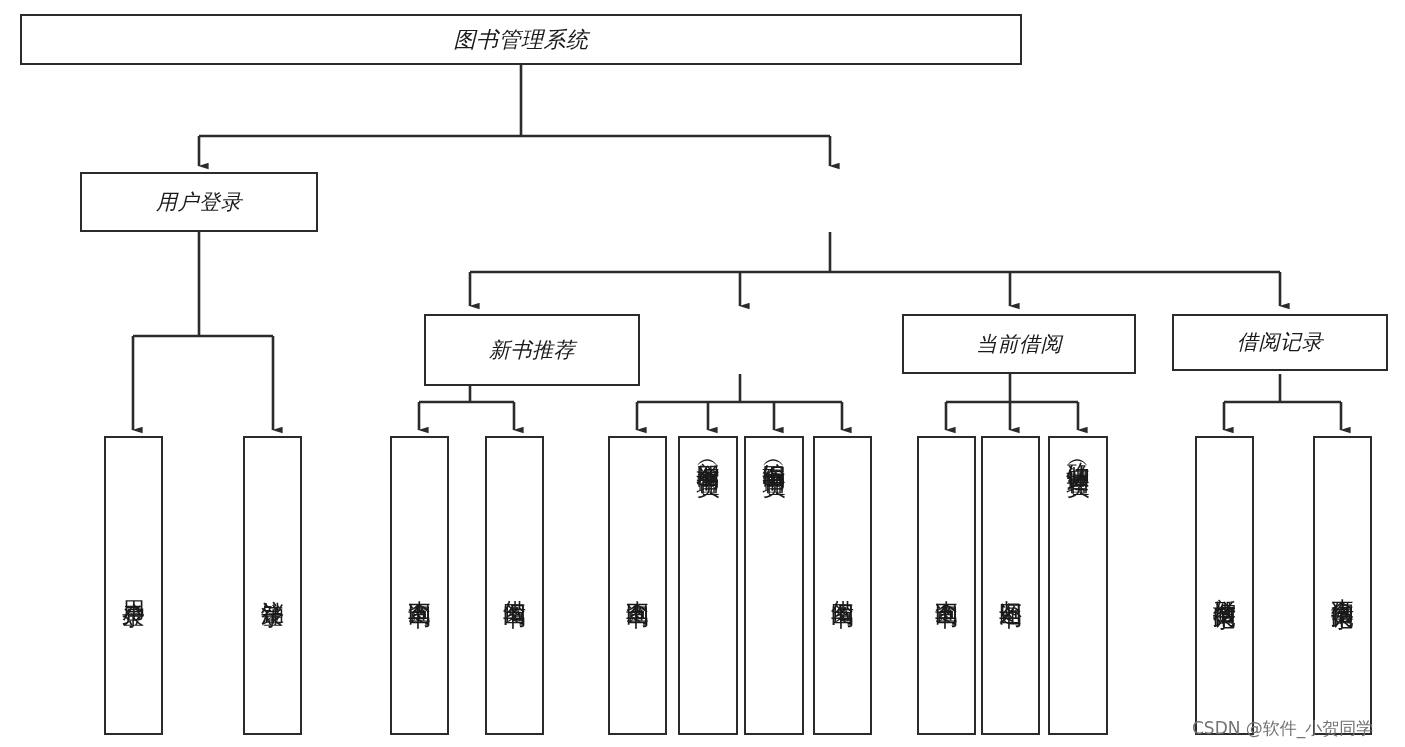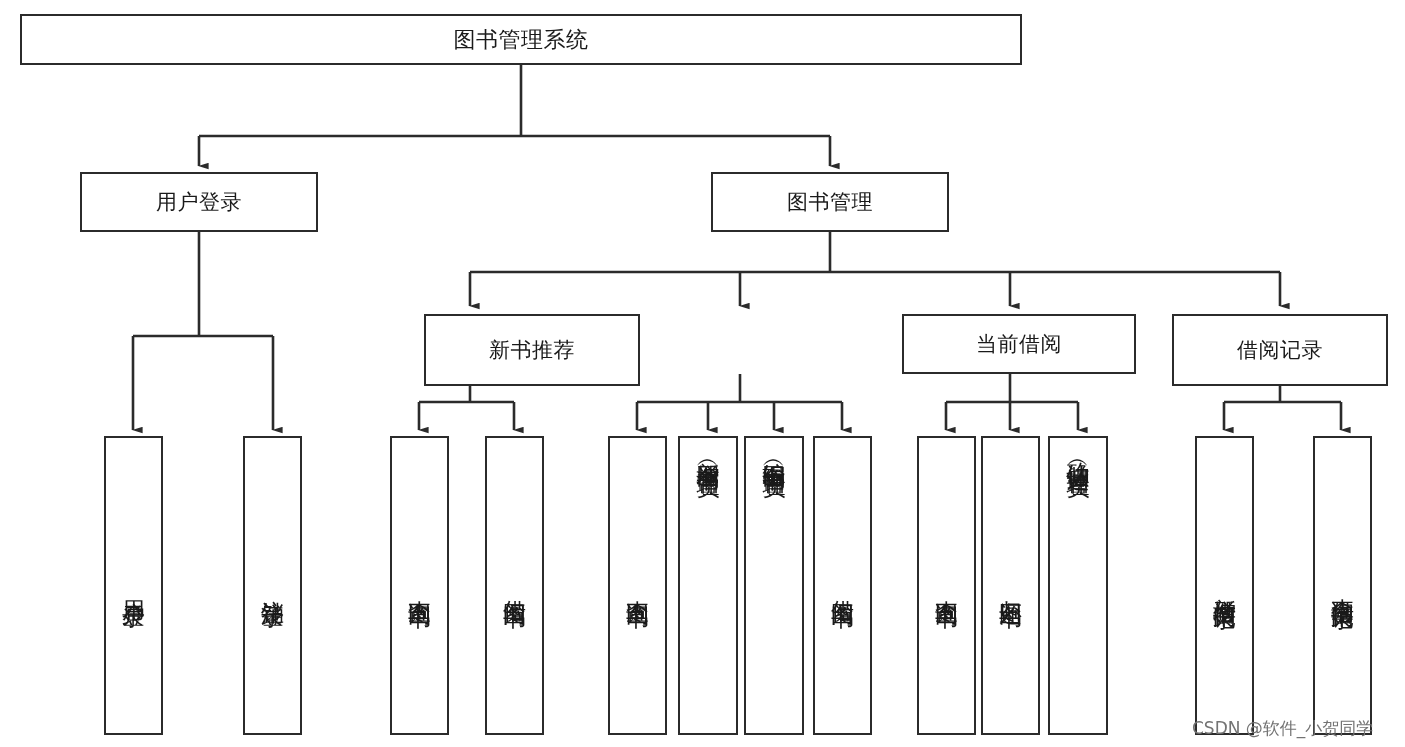--- a/index.html
+++ b/index.html
@@ -39,20 +39,21 @@
   }
   .node-label {
     color: #1a1a1a;
     line-height: 1.0;
     white-space: nowrap;
   }
   
   .node.horiz .node-label {
     font-size: 21px;
     letter-spacing: 0.5px;
+    font-style: italic;
   }
   .node.root .node-label {
     font-size: 22px;
   }
   
   .node.vert {
     align-items: center;
     justify-content: center;
     padding: 6px 0;
   }
@@ -134,31 +135,28 @@
     </g>
   </svg>
 
   <div class="node horiz root" style="left:20px; top:14px; width:1002px; height:51px;">
     <span class="node-label">图书管理系统</span>
   </div>
 
   <div class="node horiz" style="left:80px; top:172px; width:238px; height:60px;">
     <span class="node-label">用户登录</span>
   </div>
-  <div class="node horiz" style="left:711px; top:172px; width:238px; height:60px;">
-    <span class="node-label">图书管理</span>
-  </div>
 
   <div class="node horiz" style="left:376px; top:314px; width:216px; height:72px;margin-left:48px;">
     <span class="node-label">新书推荐</span>
   </div>
   <div class="node horiz" style="left:902px; top:314px; width:234px; height:60px;">
     <span class="node-label">当前借阅</span>
   </div>
-  <div class="node horiz" style="left:1172px; top:314px; width:216px; height:72px;">
+  <div class="node horiz" style="left:1172px; top:314px; width:216px; height:57px;">
     <span class="node-label">借阅记录</span>
   </div>
 
   <div class="node vert" style="left:104px; top:436px; width:59px; height:299px;">
     <span class="node-label">用户登录</span>
   </div>
   <div class="node vert" style="left:243px; top:436px; width:59px; height:299px;">
     <span class="node-label">注销登录</span>
   </div>
 

